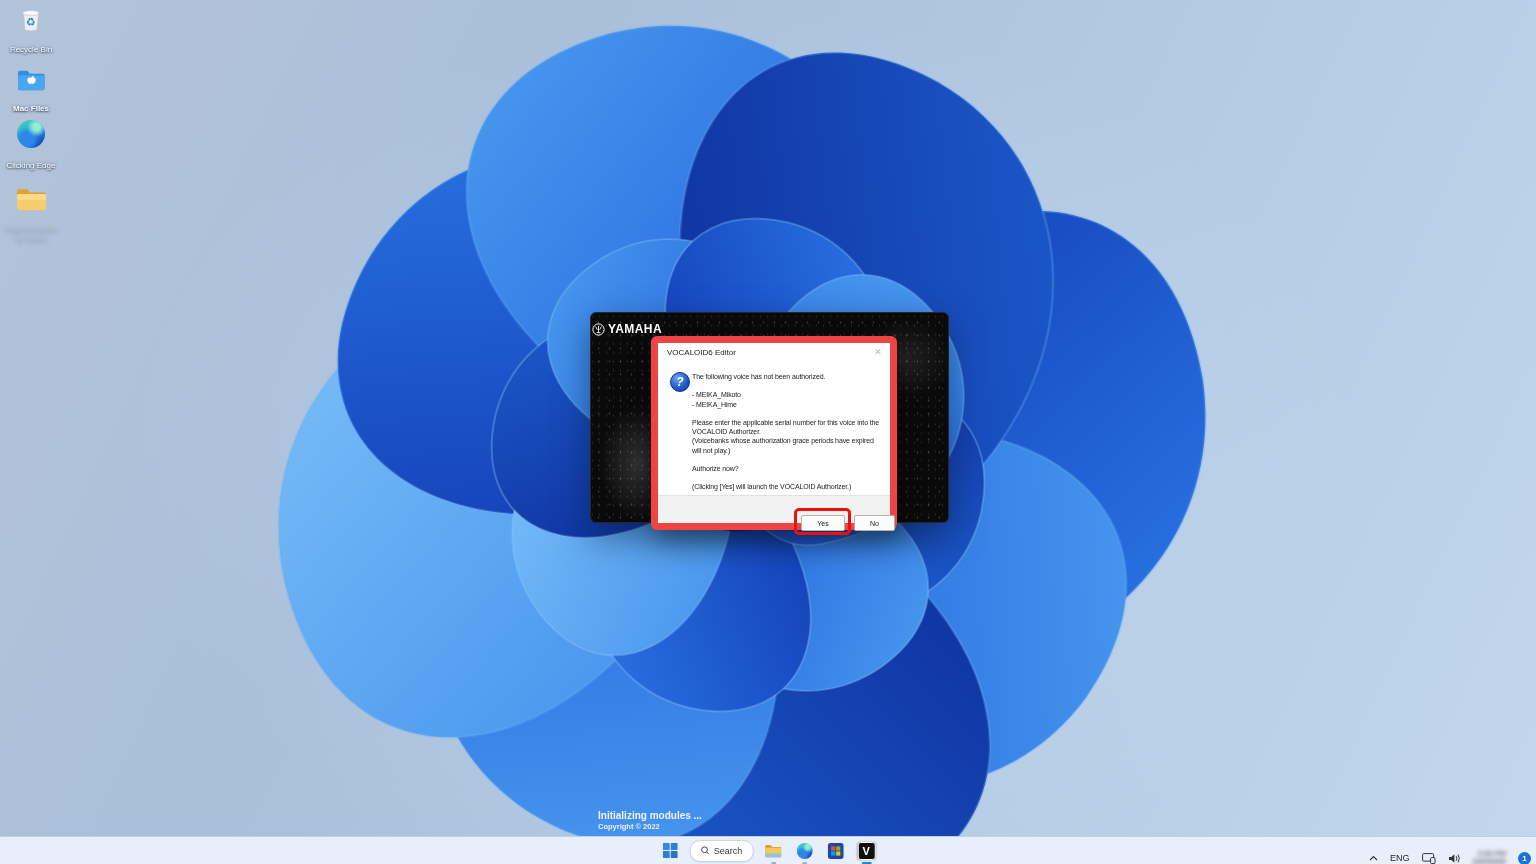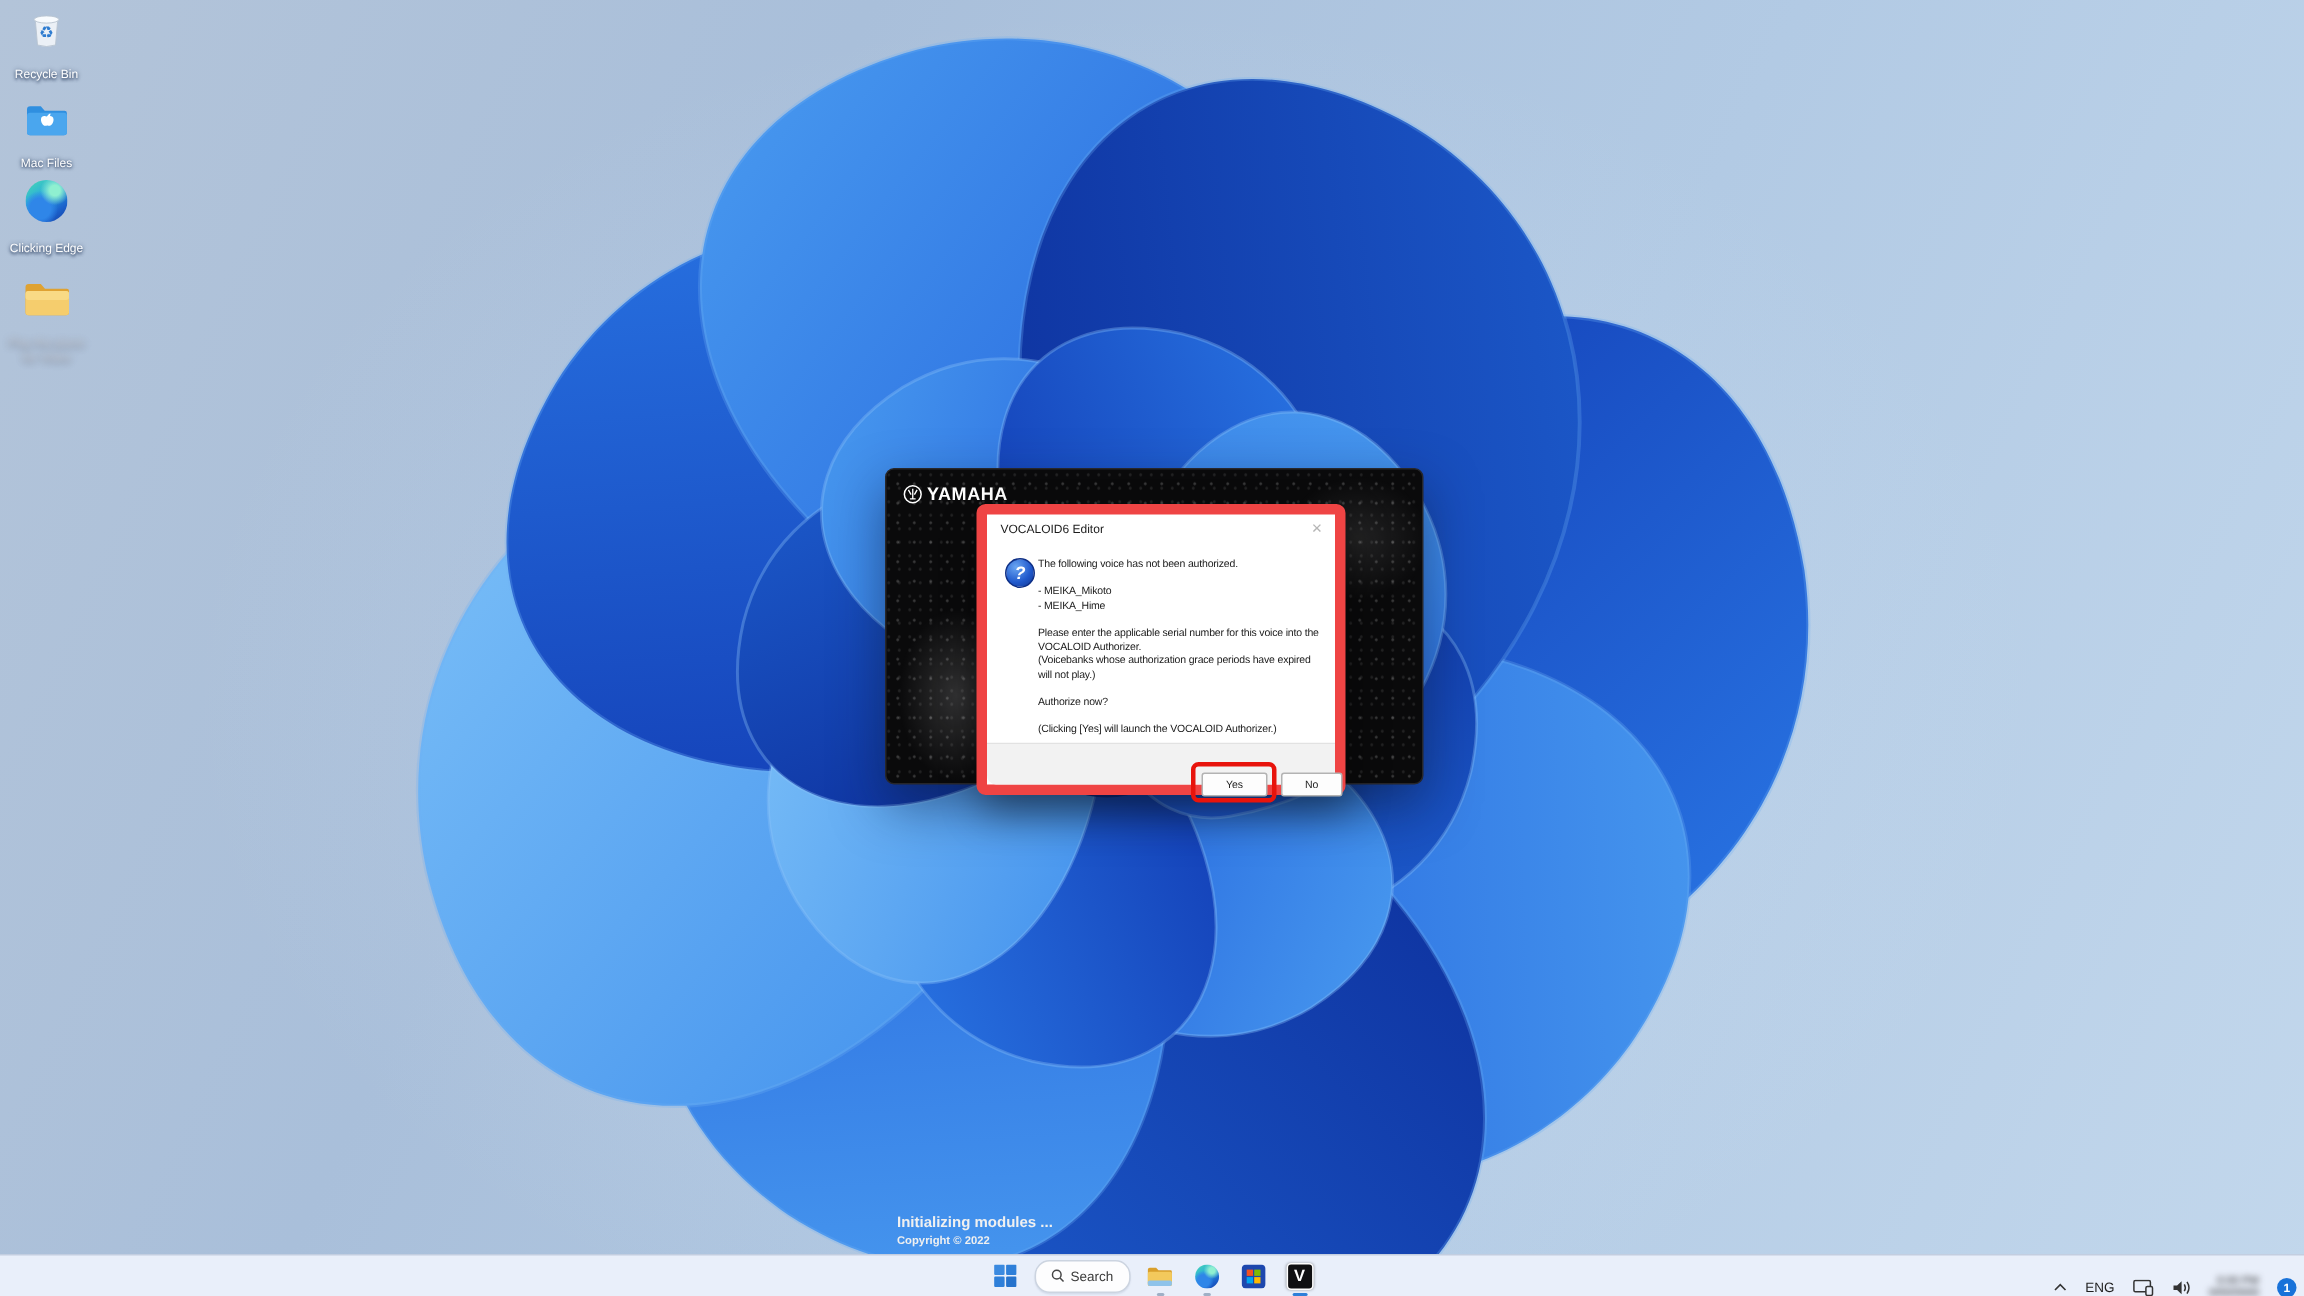--- a/index.html
+++ b/index.html
@@ -34,21 +34,21 @@
   .splash .noise{
     position:absolute;inset:0;border-radius:6px;
     background-image:
       radial-gradient(rgba(255,255,255,.20) .6px,transparent 1.1px),
       radial-gradient(rgba(255,255,255,.10) .6px,transparent 1.1px),
       radial-gradient(ellipse 60px 90px at 13% 72%,rgba(255,255,255,.16),transparent 65%),
       radial-gradient(ellipse 70px 60px at 88% 22%,rgba(255,255,255,.10),transparent 70%);
     background-size:11px 13px,7px 9px,100% 100%,100% 100%;
     background-position:2px 3px,5px 8px,0 0,0 0;
   }
-  .brand{position:absolute;left:11px;top:9px;display:flex;align-items:center;gap:3px;}
+  .brand{position:absolute;left:1px;top:9px;display:flex;align-items:center;gap:3px;}
   .brand-text{color:#fff;font-size:12px;font-weight:bold;letter-spacing:.4px;}
   .splash-status{position:absolute;left:7px;top:497px;color:#f0f0f0;font-size:10px;font-weight:600;}
   .splash-copy{position:absolute;left:7px;top:509px;color:#f0f0f0;font-size:7.5px;font-weight:700;}
   .splash-status,.splash-copy{position:absolute;white-space:nowrap;}
   
   .dialog{
     position:absolute;left:651px;top:336px;width:246px;height:194px;
     background:#ffffff;border:7px solid #ef4444;border-radius:6px;
     box-shadow:3px 12px 26px rgba(0,0,0,.4);color:#1a1a1a;box-sizing:border-box;
   }
@@ -180,21 +180,21 @@
   <div class="glyphbox">
     <svg width="24" height="27" viewBox="0 0 24 27">
       <path d="M4.5 8 L19.5 8 L18 25 Q12 27 6 25 Z" fill="#eef3f8" opacity=".94" stroke="#b9c4d0" stroke-width=".6"></path>
       <ellipse cx="12" cy="8" rx="8.2" ry="2.4" fill="#f8fbfe" stroke="#b9c4d0" stroke-width=".6"></ellipse>
       <text class="recycle-glyph" x="12" y="20.5" font-size="11" fill="#2e7cd0" text-anchor="middle">♻</text>
     </svg>
   </div>
   <span class="icon-label">Recycle Bin</span>
 </div>
 
-<div class="icon-cell" style="top:61px;">
+<div class="icon-cell" style="top:61px;font-weight:bold;">
   <div class="glyphbox">
     <svg width="28" height="22" viewBox="0 0 28 22">
       <path d="M1 4 q0-2.2 2.2-2.2 h7 l2.6 3 H26 q1.6 0 1.6 1.6 V19 q0 2.2-2.2 2.2 H3.2 q-2.2 0-2.2-2.2 Z" fill="#2f8fe0"></path>
       <rect x="1" y="6.2" width="26.6" height="15" rx="2" fill="#4aa6ee"></rect>
       <path d="M15.1 7.6c.5-.8 1.5-.9 1.5-.9s.2 1-.4 1.7c.9-.1 2.5.3 2.5 2.3 0 2.2-1.5 4.2-2.8 4.2-.6 0-.8-.3-1.4-.3s-.9.3-1.5.3c-1.2 0-2.7-2.1-2.7-4.2 0-2 1.5-2.4 2.4-2.3.6.1 1.1.3 1.4.3.2 0 .6-.9 1-1.1z" fill="#ffffff"></path>
     </svg>
   </div>
   <span class="icon-label">Mac Files</span>
 </div>
 

